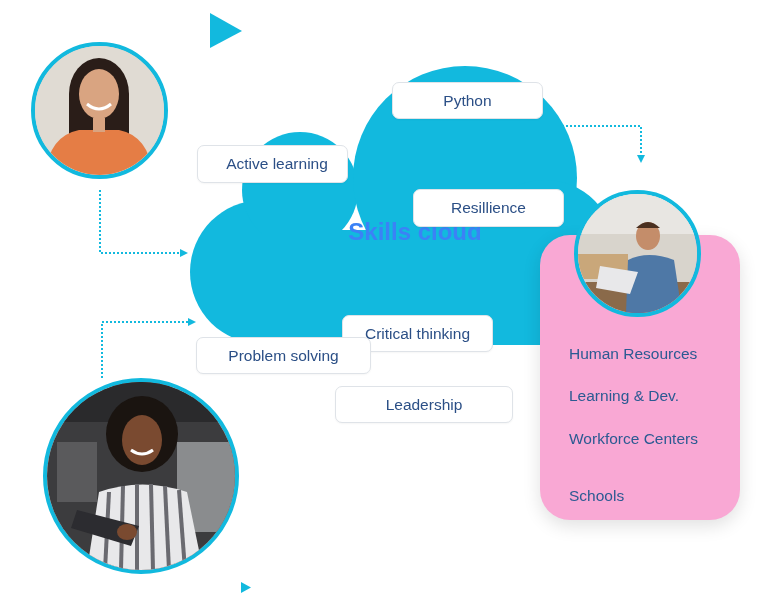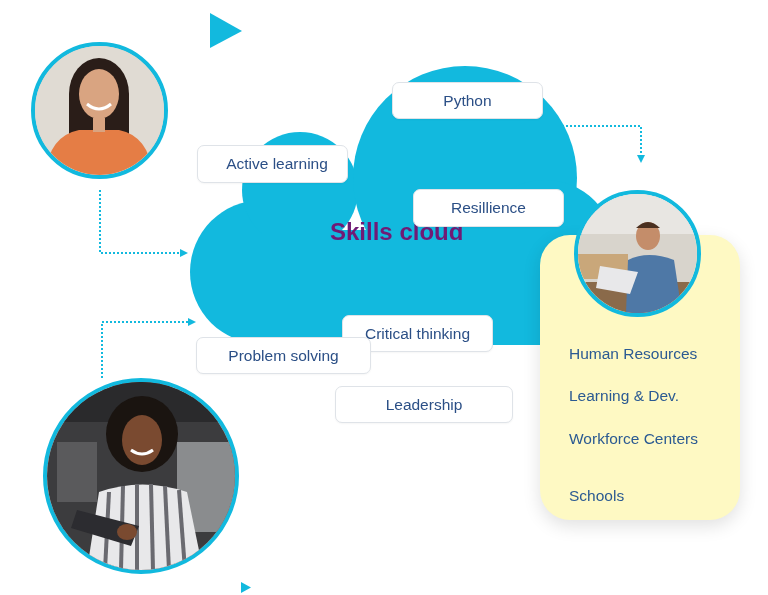--- a/index.html
+++ b/index.html
@@ -2,22 +2,22 @@
 <html><head>
 <meta charset="utf-8">
 <style>
   html,body{margin:0;padding:0;background:#fff;}
   body{width:768px;height:595px;position:relative;overflow:hidden;font-family:"Liberation Sans","DejaVu Sans",sans-serif;}
   .abs{position:absolute;}
   .cloud-svg{position:absolute;left:0;top:0;}
   .chip{position:absolute;background:#fff;border:1px solid #dfe3e8;border-radius:7px;box-sizing:border-box;
         display:flex;align-items:center;justify-content:center;color:#2b4f86;font-size:15.5px;
         box-shadow:0 1px 2px rgba(0,0,0,0.04);}
-  .cloud-title{position:absolute;left:330px;top:218px;width:170px;text-align:left;color:#701a75;font-weight:bold;font-size:24px;}
-  .card{position:absolute;left:540px;top:235px;width:200px;height:285px;background:#fef9c3;border-radius:30px;
+  .cloud-title{position:absolute;left:330px;top:218px;width:170px;text-align:center;color:#3b82f6;font-weight:bold;font-size:24px;}
+  .card{position:absolute;left:540px;top:235px;width:200px;height:285px;background:#f9a8d4;border-radius:30px;
         box-shadow:0 6px 18px rgba(0,0,0,0.12);}
   .card-item{position:absolute;left:29px;color:#2b5a92;font-size:15.5px;}
   .avatar{position:absolute;border-radius:50%;border:4px solid #12b9de;box-sizing:border-box;overflow:hidden;}
 </style>
 </head>
 <body>
 
 <svg class="abs" style="left:0;top:0" width="768" height="595">
   <polygon points="210,13 210,48 242,31" fill="#12b9de"></polygon>
   <polygon points="241,582 241,593 251,587.5" fill="#12b9de"></polygon>

